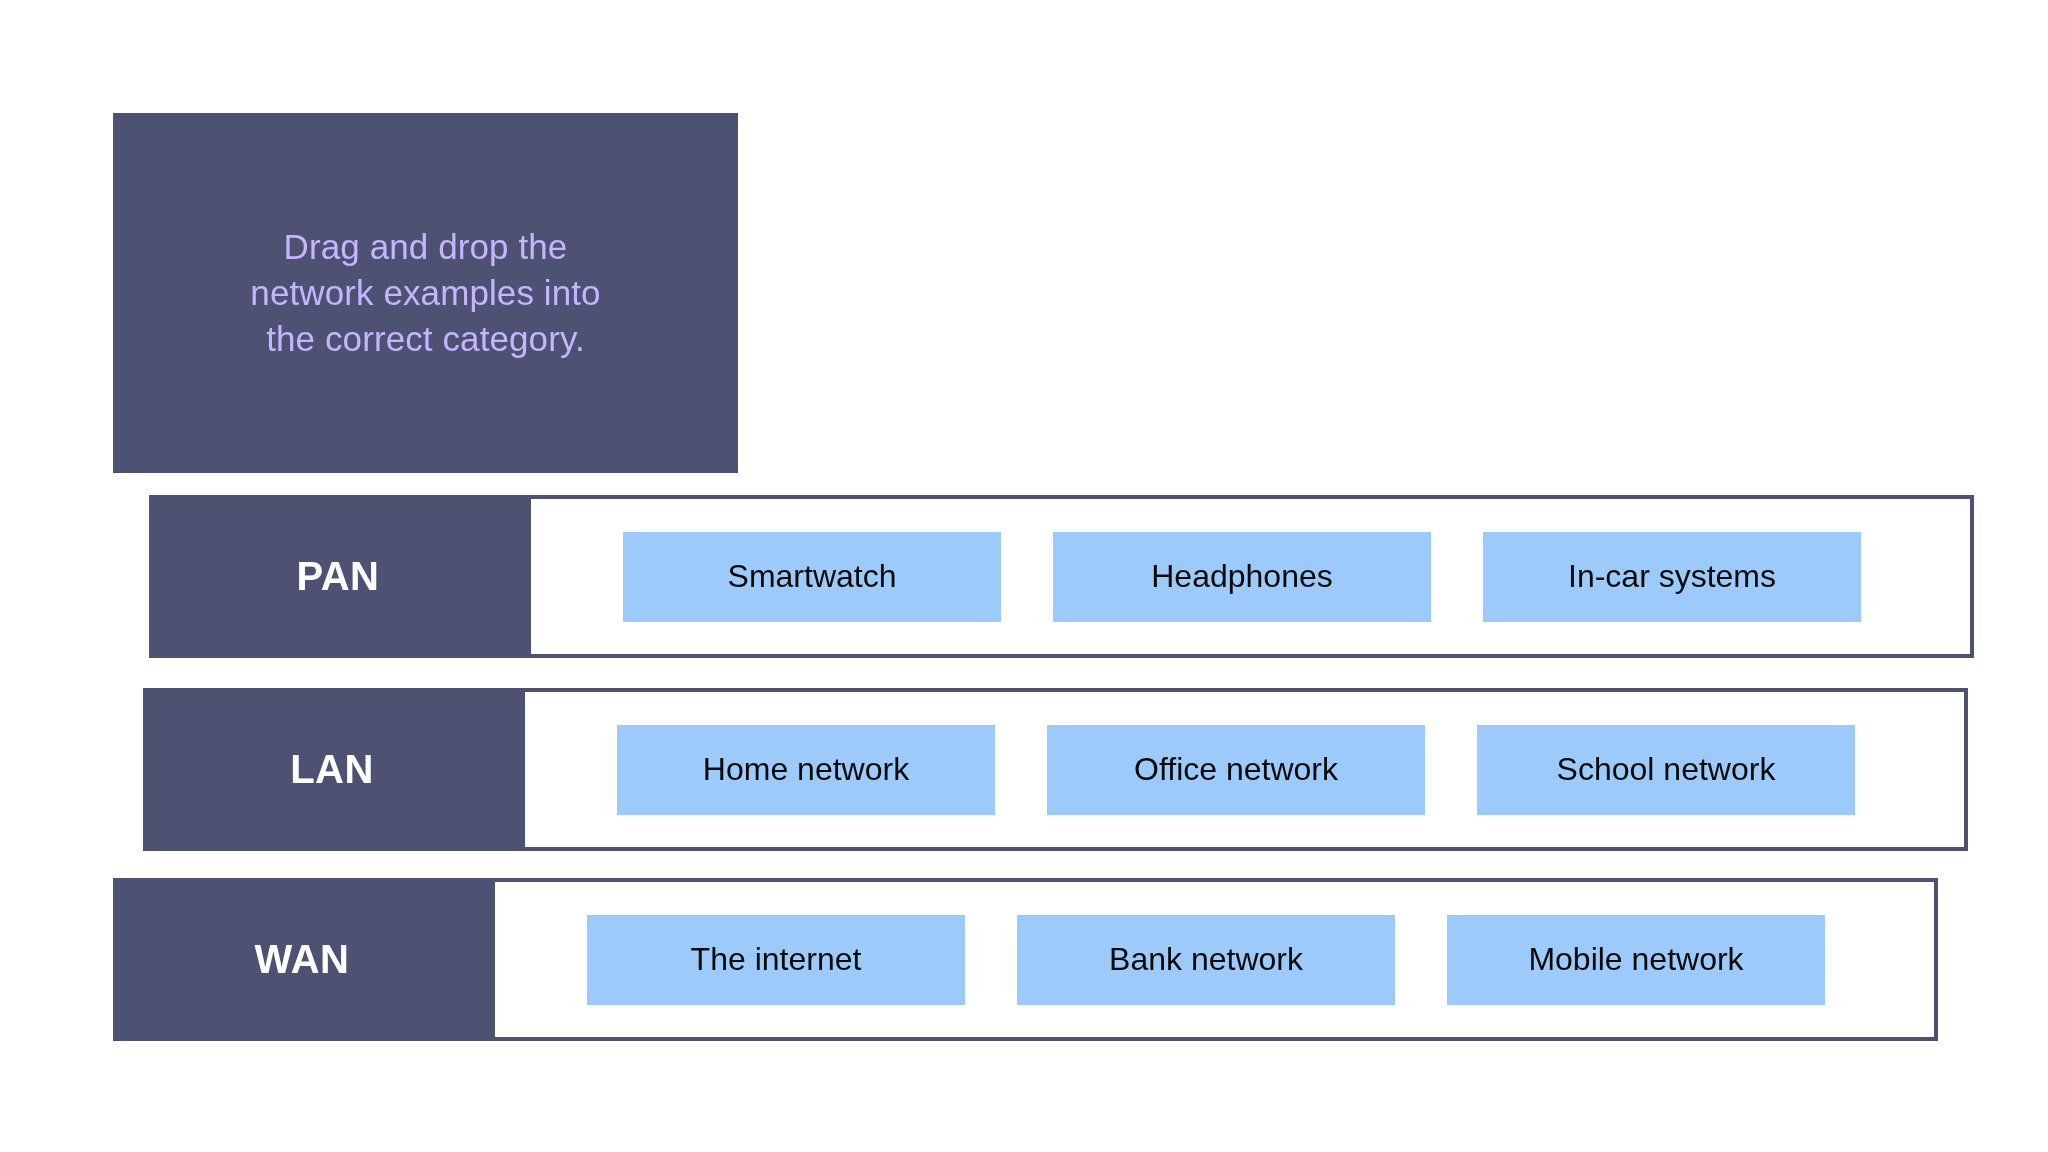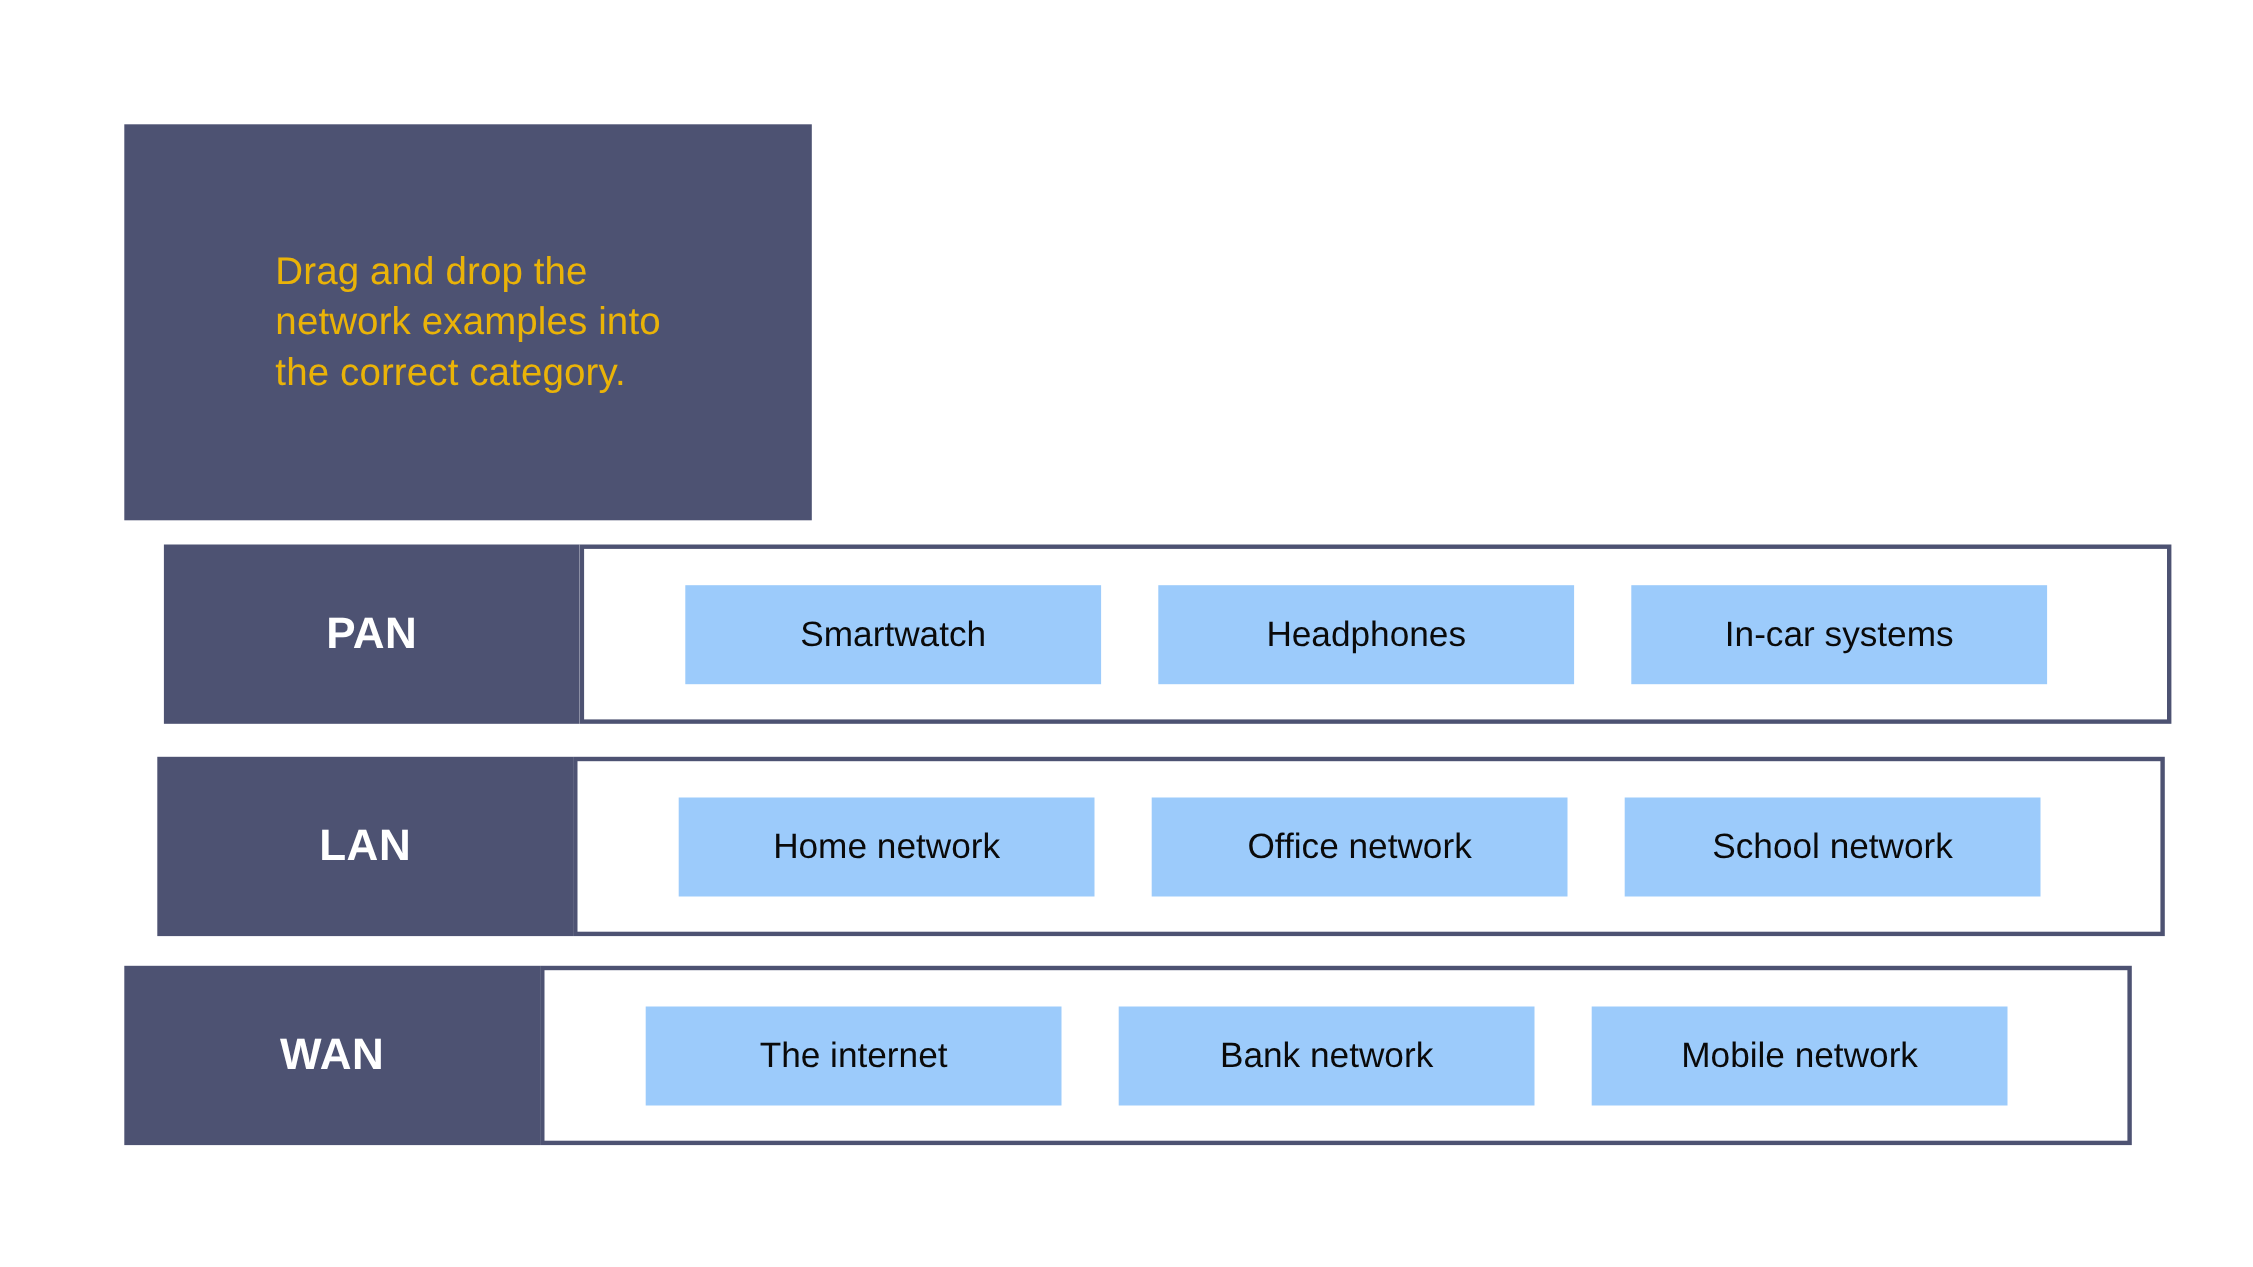--- a/index.html
+++ b/index.html
@@ -23,24 +23,24 @@
     width: 625px;
     height: 360px;
     background: #4d5272;
     display: flex;
     align-items: center;
     justify-content: center;
     box-sizing: border-box;
     padding: 0 40px;
   }
   #instruction-text {
-    color: #eab308;
+    color: #c4b5fd;
     font-size: 35px;
     line-height: 1.32;
-    text-align: left;
+    text-align: center;
     letter-spacing: 0.1px;
     white-space: pre-line;
   }
 
   
   .category-row {
     position: absolute;
     left: 113px;
     width: 1825px;
     height: 163px;

